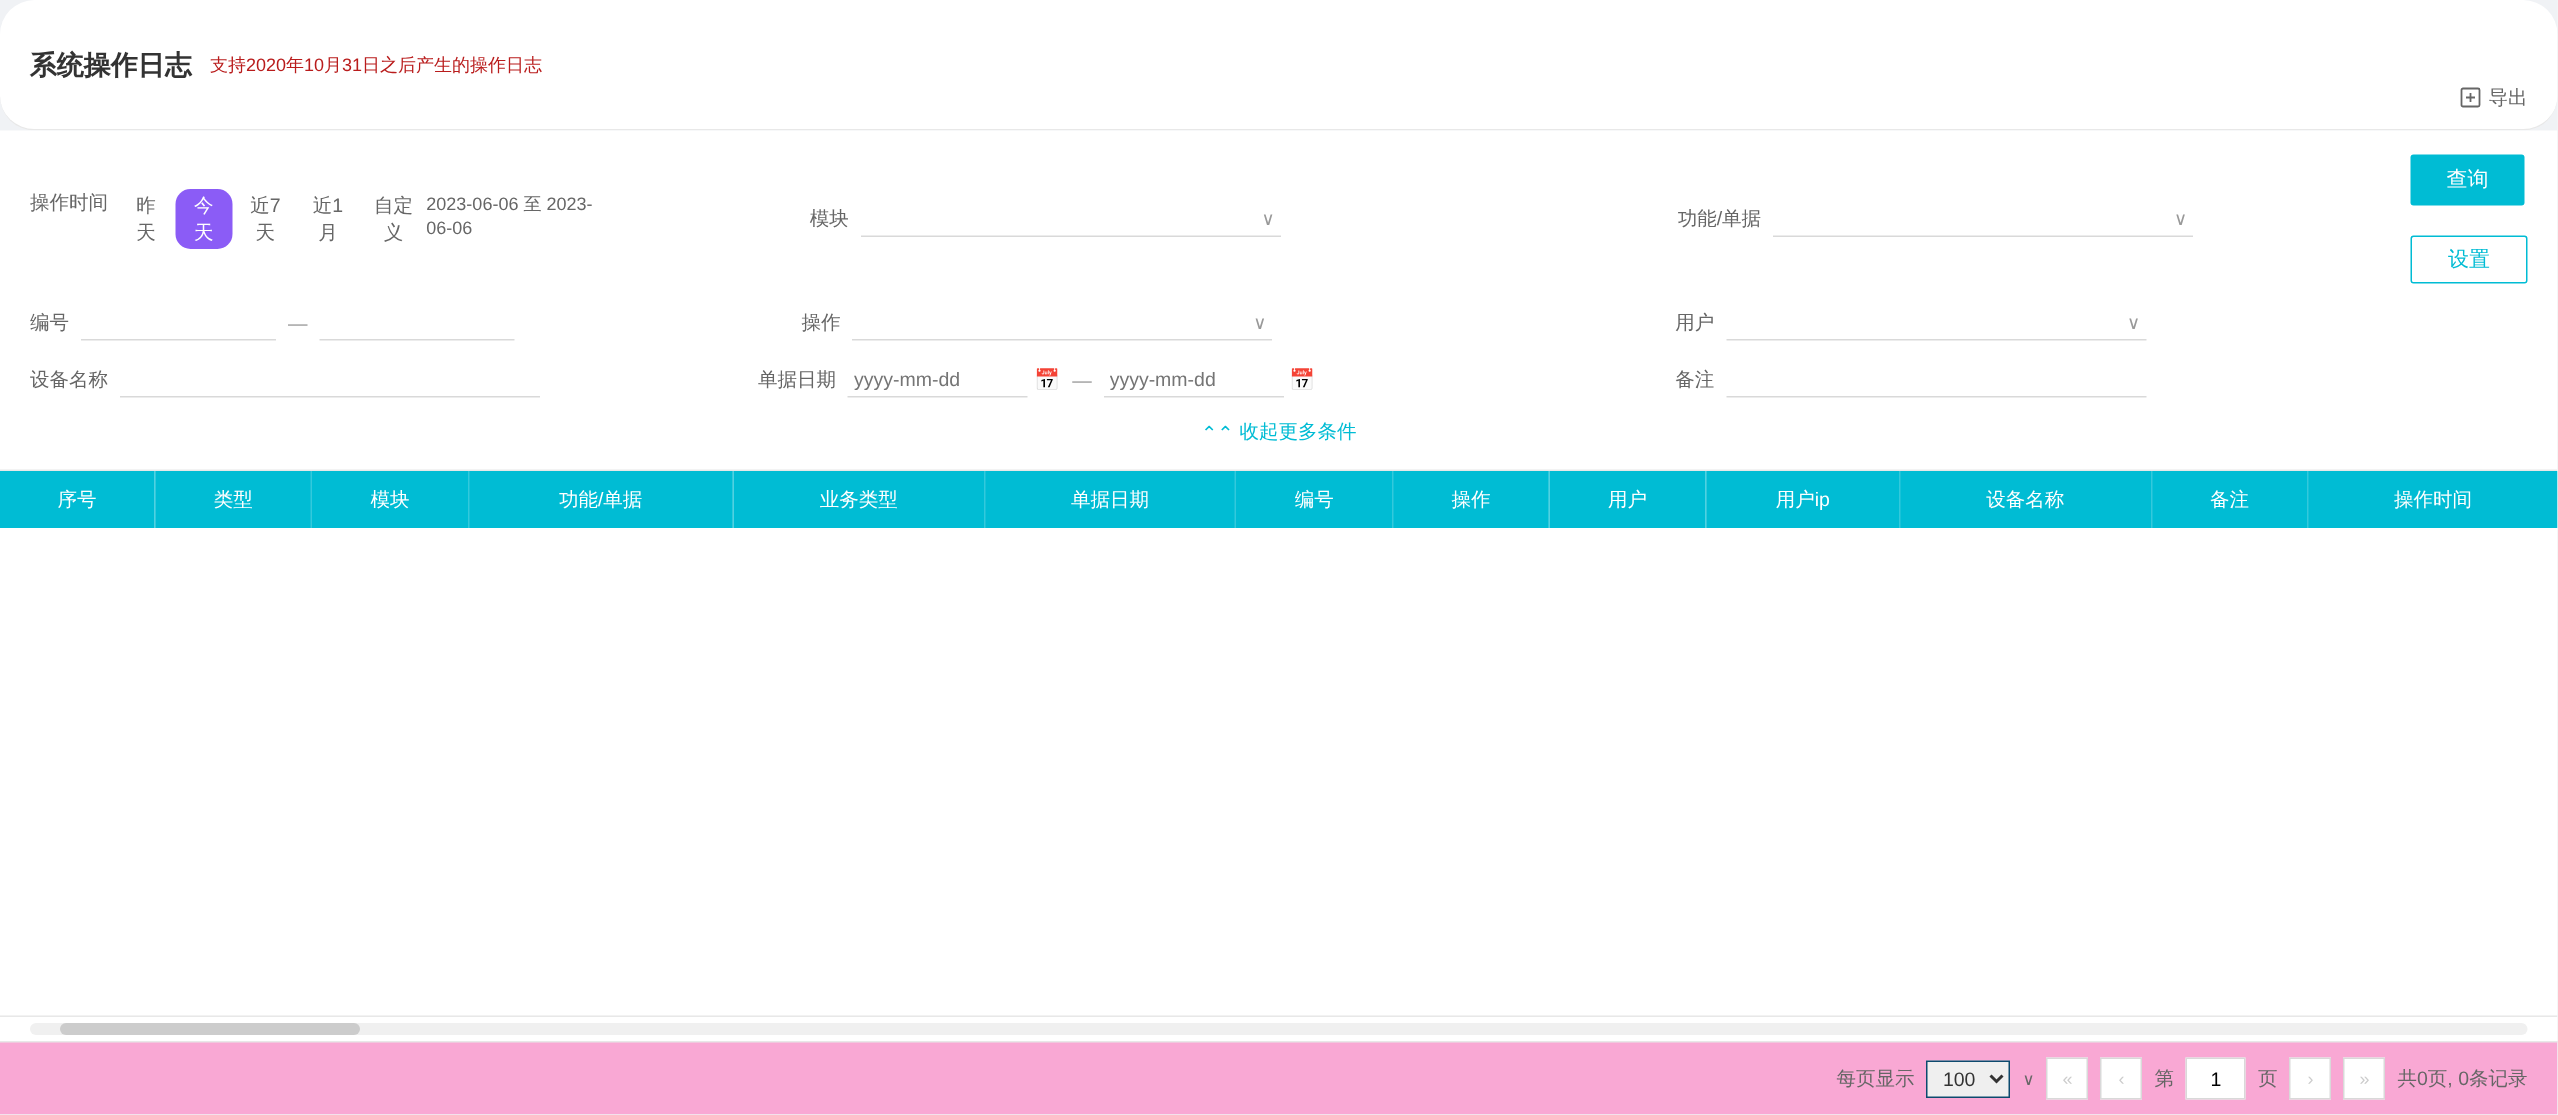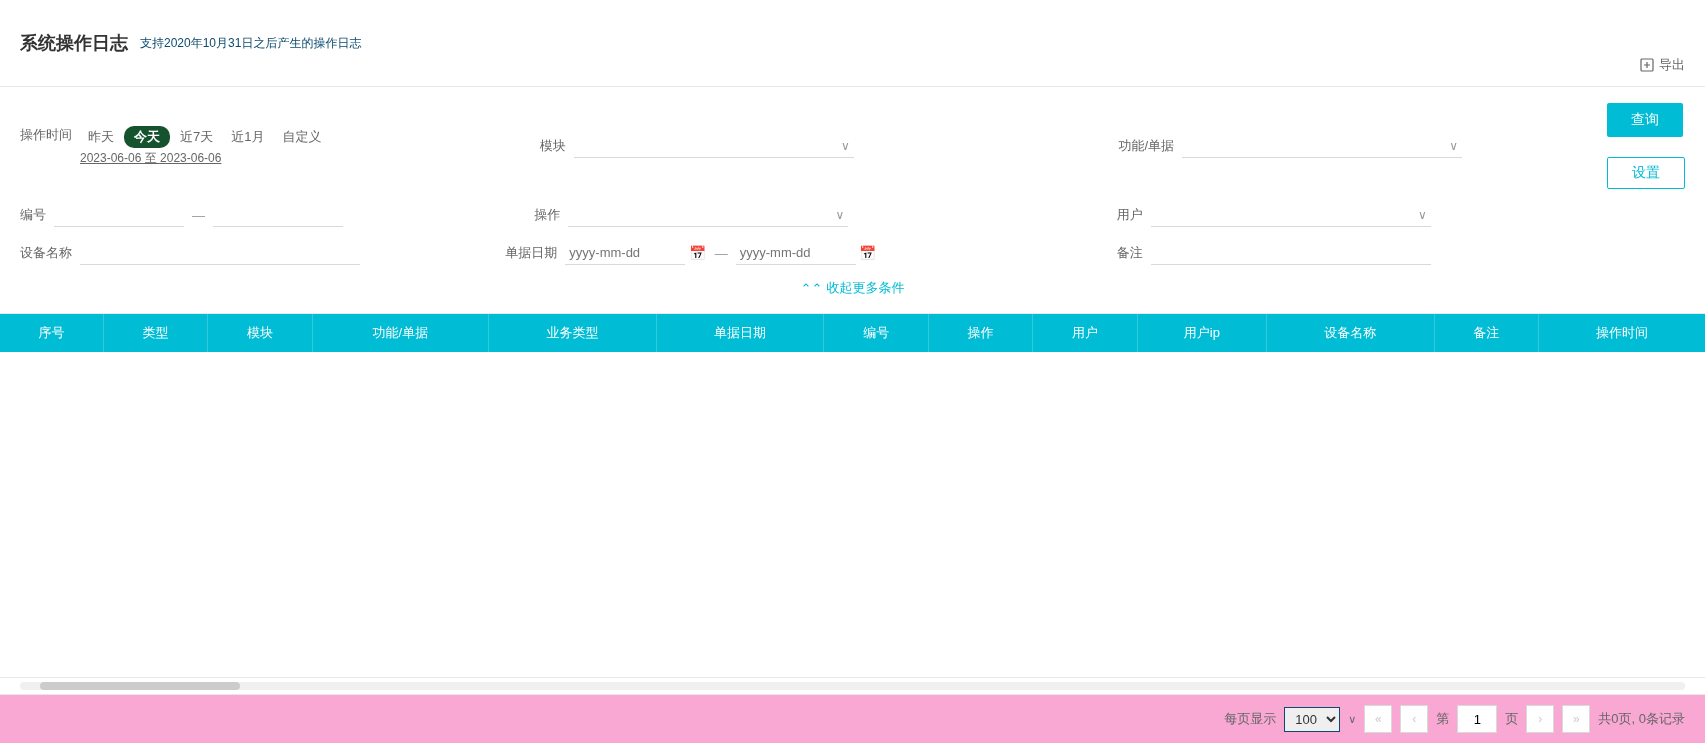--- a/index.html
+++ b/index.html
@@ -1,32 +1,32 @@
 <!DOCTYPE html>
 <html><head>
   <meta charset="utf-8">
   <style>
     * { box-sizing: border-box; margin: 0; padding: 0; }
     body { font-family: 'Microsoft YaHei', Arial, sans-serif; font-size: 13px; background: #f5f5f5; color: #333; }
 
     .page-wrapper { width: 1705px; min-height: 743px; background: #f0f2f5; display: flex; flex-direction: column; }
 
     
-    .page-header { background: #fff; padding: 12px 20px; display: flex; align-items: center; justify-content: space-between; border-bottom: 1px solid #e8e8e8; }
+    .page-header { background: #fff; padding: 12px 20px; display: flex; align-items: center; justify-content: space-between; border-bottom: 1px solid #e8e8e8; border-radius: 23px; }
     .page-title { font-size: 18px; font-weight: bold; color: #333; }
-    .page-subtitle { font-size: 12px; color: #0c4a6e; margin-left: 12px; }
+    .page-subtitle { font-size: 12px; color: #b91c1c; margin-left: 12px; }
     .export-btn { display: flex; align-items: center; gap: 4px; color: #666; font-size: 13px; cursor: pointer; border: none; background: none; margin-top: 44px; }
 
     
     .filter-area { background: #fff; padding: 16px 20px; border-bottom: 1px solid #e8e8e8; }
     .time-btn { padding: 2px 8px; border: none; background: none; color: #666; cursor: pointer; font-size: 13px; }
-    .time-btn.active { background: #14532d; color: #fff; border-radius: 10px; padding: 2px 10px; font-weight: bold; }
-    .time-range { color: #666; font-size: 12px; margin-top: 2px; text-decoration: underline; }
-
-    .time-section { display: flex; flex-direction: column; }
+    .time-btn.active { background: #8b5cf6; color: #fff; border-radius: 10px; padding: 2px 10px; }
+    .time-range { color: #666; font-size: 12px; margin-top: 2px; }
+
+    .time-section { display: flex; flex-direction: row; }
     .time-btns { display: flex; align-items: center; gap: 2px; }
 
     
     .filter-input { border: none; border-bottom: 1px solid #d9d9d9; outline: none; padding: 4px 4px; font-size: 13px; color: #333; background: transparent; width: 180px; }
     .filter-input-wide { width: 280px; }
 
     .input-dash { color: #999; margin: 0 8px; }
     .select-wrapper { position: relative; display: inline-block; }
     .select-wrapper .chevron { position: absolute; right: 4px; top: 50%; transform: translateY(-50%); color: #999; font-size: 12px; pointer-events: none; }
 

